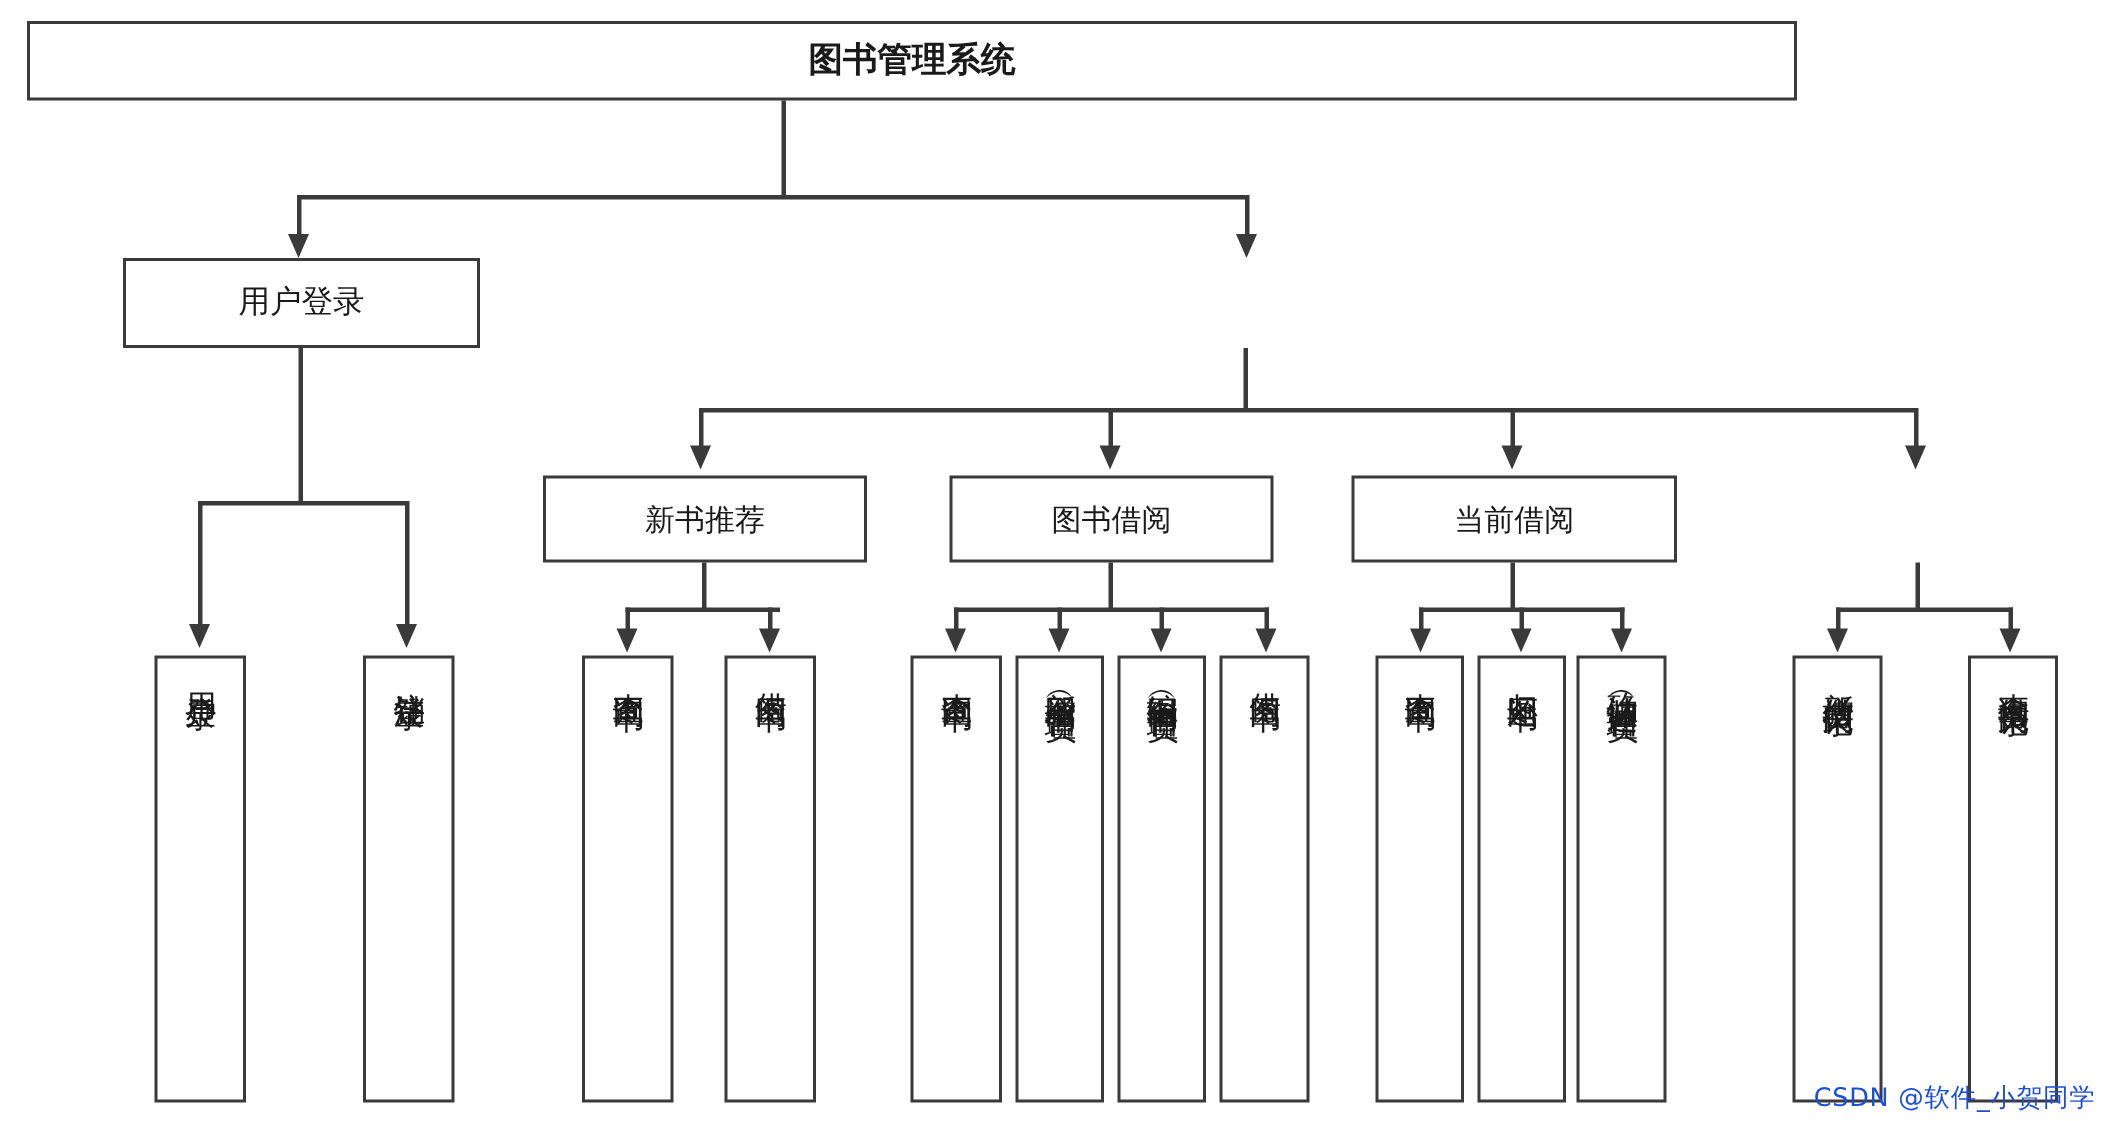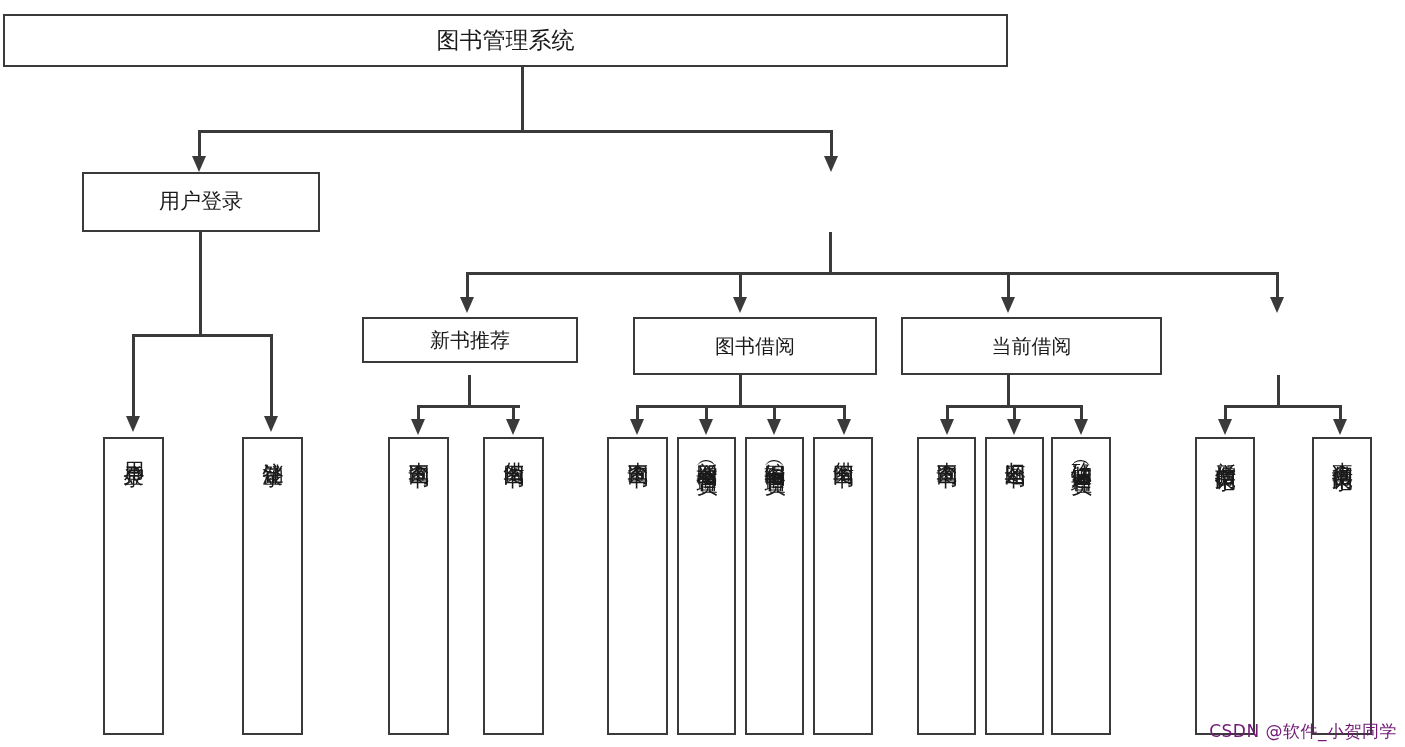--- a/index.html
+++ b/index.html
@@ -67,31 +67,31 @@
     border-left: 7px solid transparent;
     border-right: 7px solid transparent;
     border-top: 16px solid #3a3a3a;
   }
   
   #watermark {
     position: absolute;
     right: 8px;
     bottom: 4px;
     font-size: 17px;
-    color: #701a75;
+    color: #1d4ed8;
     white-space: nowrap;
     letter-spacing: 0.5px;
   }
 </style>
 </head>
 <body>
 
 <div id="canvas">
 
-  <div class="node root" style="left:3px; top:14px; width:1005px; height:53px;">
+  <div class="node root" style="left:18px; top:14px; width:1180px; height:53px;font-weight:bold;">
     <span>图书管理系统</span>
   </div>
 
   <div class="vline" style="left:521px; top:67px; height:64px;"></div>
   <div class="hline" style="left:198px; top:130px; width:634px;"></div>
   <div class="vline" style="left:198px; top:130px; height:28px;"></div>
   <div class="arrow" style="left:192px; top:156px;"></div>
   <div class="vline" style="left:830px; top:130px; height:28px;"></div>
   <div class="arrow" style="left:824px; top:156px;"></div>
 
@@ -110,27 +110,27 @@
   <div class="hline" style="left:466px; top:272px; width:810px;"></div>
   <div class="vline" style="left:466px; top:272px; height:26px;"></div>
   <div class="arrow" style="left:460px; top:297px;"></div>
   <div class="vline" style="left:739px; top:272px; height:26px;"></div>
   <div class="arrow" style="left:733px; top:297px;"></div>
   <div class="vline" style="left:1007px; top:272px; height:26px;"></div>
   <div class="arrow" style="left:1001px; top:297px;"></div>
   <div class="vline" style="left:1276px; top:272px; height:26px;"></div>
   <div class="arrow" style="left:1270px; top:297px;"></div>
 
-  <div class="node lvl3" style="left:362px; top:317px; width:216px; height:46px;">
+  <div class="node lvl3" style="left:362px; top:317px; width:216px; height:58px;">
     <span>新书推荐</span>
   </div>
-  <div class="node lvl3" style="left:633px; top:317px; width:244px; height:58px;">
+  <div class="node lvl3" style="left:633px; top:317px; width:216px; height:58px;">
     <span>图书借阅</span>
   </div>
-  <div class="node lvl3" style="left:901px; top:317px; width:261px; height:58px;">
+  <div class="node lvl3" style="left:901px; top:317px; width:217px; height:58px;">
     <span>当前借阅</span>
   </div>
 
   <div class="vline" style="left:468px; top:375px; height:32px;"></div>
   <div class="hline" style="left:417px; top:405px; width:103px;"></div>
   <div class="vline" style="left:417px; top:405px; height:16px;"></div>
   <div class="arrow" style="left:411px; top:419px;"></div>
   <div class="vline" style="left:512px; top:405px; height:16px;"></div>
   <div class="arrow" style="left:506px; top:419px;"></div>
 

